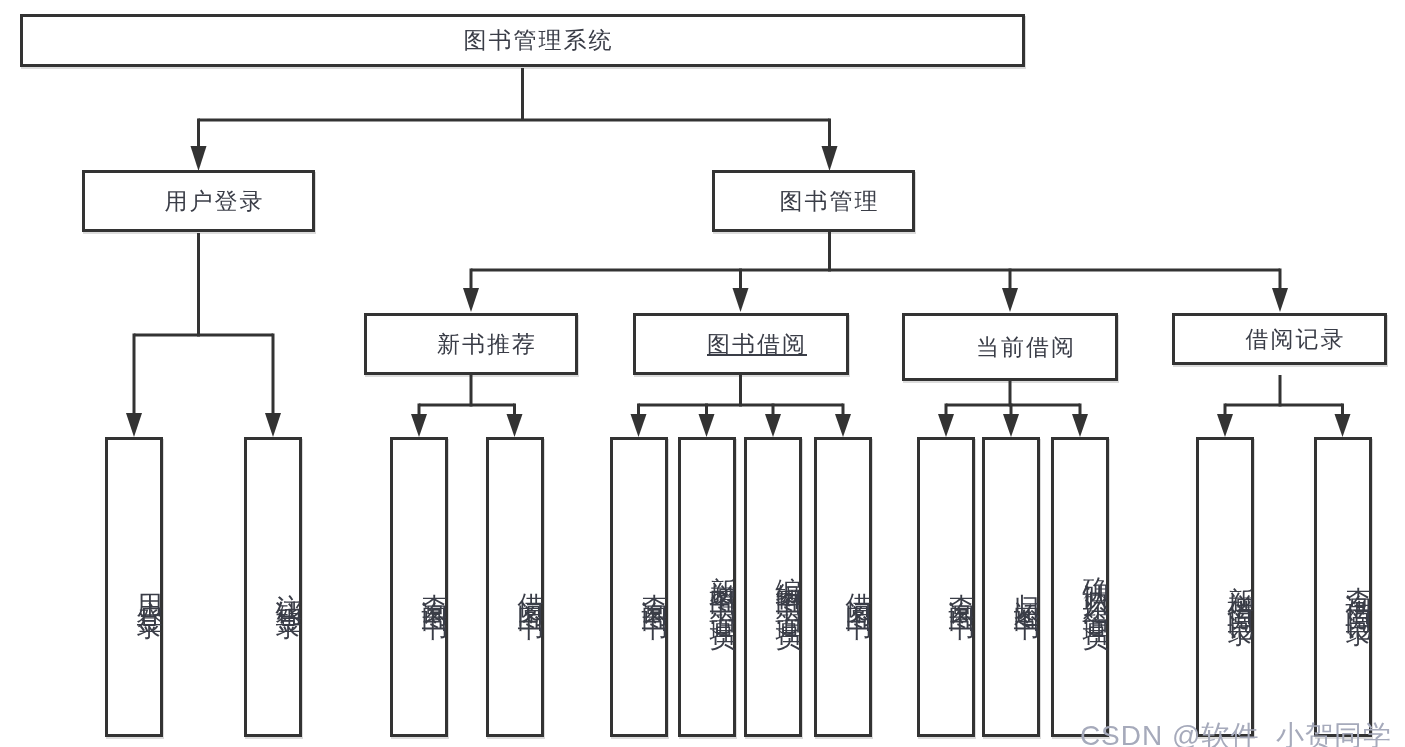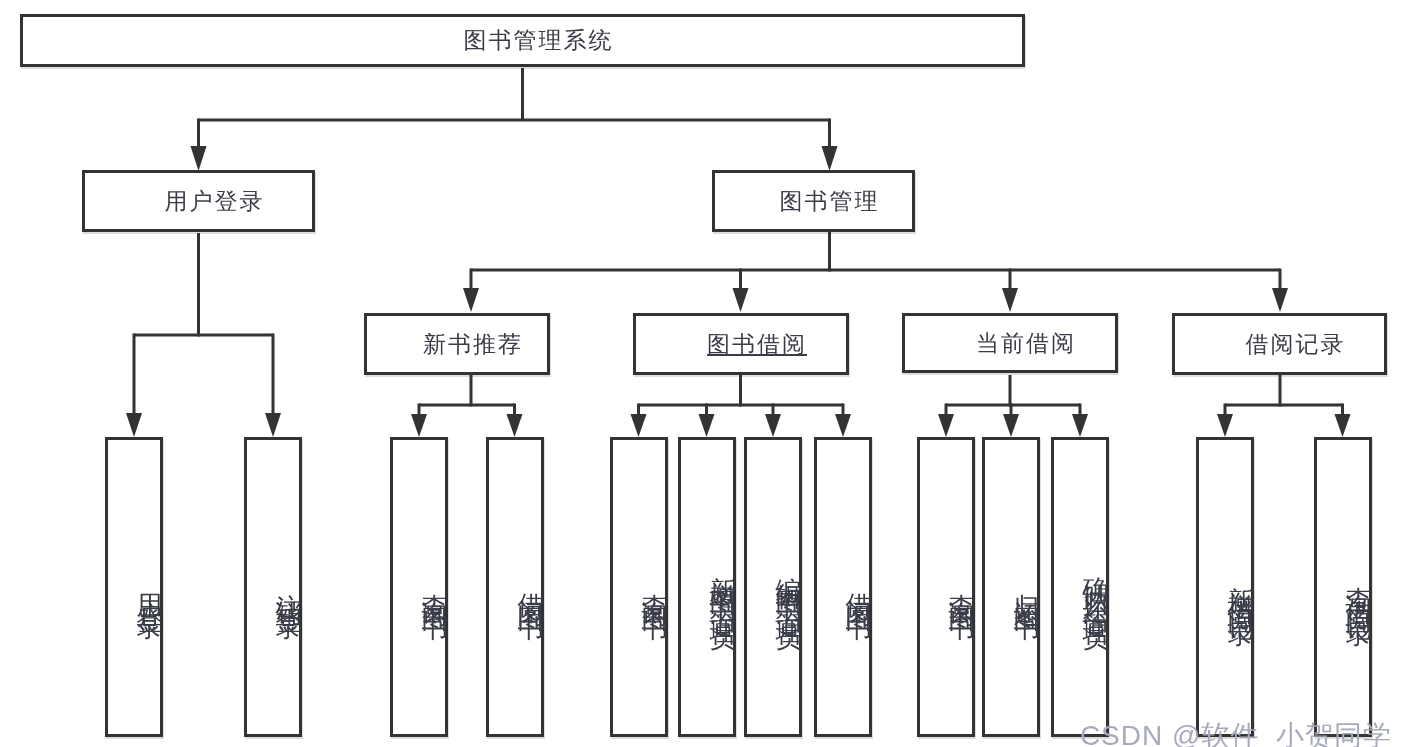--- a/index.html
+++ b/index.html
@@ -143,30 +143,30 @@
     <span class="hlabel">图书管理</span>
   </div>
 
   <div class="node" style="left:105px; top:437px; width:58px; height:300px;">
     <span class="vlabel">用户登录</span>
   </div>
   <div class="node" style="left:244px; top:437px; width:58px; height:300px;">
     <span class="vlabel">注销登录</span>
   </div>
 
-  <div class="node" style="left:364px; top:313px; width:186px; height:62px;">
+  <div class="node" style="left:364px; top:313px; width:214px; height:62px;">
     <span class="hlabel">新书推荐</span>
   </div>
   <div class="node" style="left:633px; top:313px; width:216px; height:62px;text-decoration:underline;">
     <span class="hlabel">图书借阅</span>
   </div>
-  <div class="node" style="left:902px; top:313px; width:216px; height:60px;">
+  <div class="node" style="left:902px; top:313px; width:216px; height:68px;">
     <span class="hlabel">当前借阅</span>
   </div>
-  <div class="node" style="left:1172px; top:313px; width:215px; height:62px;">
+  <div class="node" style="left:1172px; top:313px; width:215px; height:52px;">
     <span class="hlabel">借阅记录</span>
   </div>
 
   <div class="node" style="left:390px; top:437px; width:58px; height:300px;">
     <span class="vlabel">查询图书</span>
   </div>
   <div class="node" style="left:486px; top:437px; width:58px; height:300px;">
     <span class="vlabel">借阅图书</span>
   </div>
 

